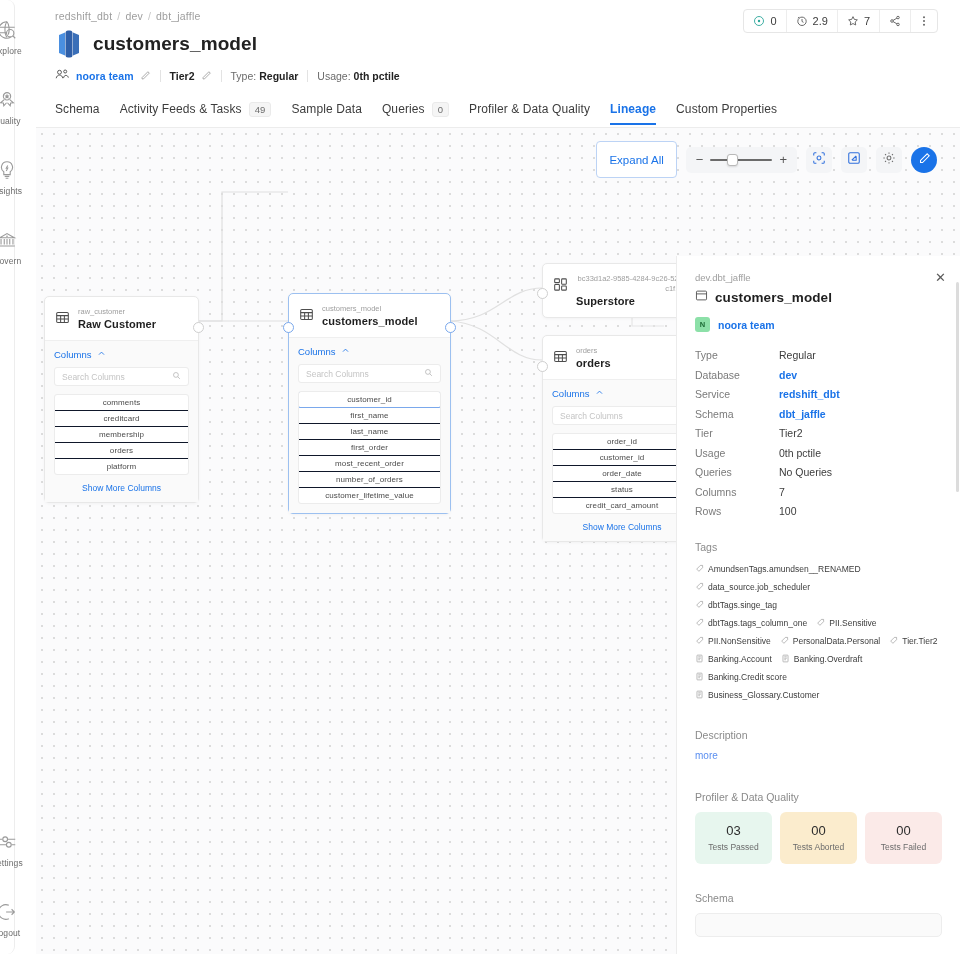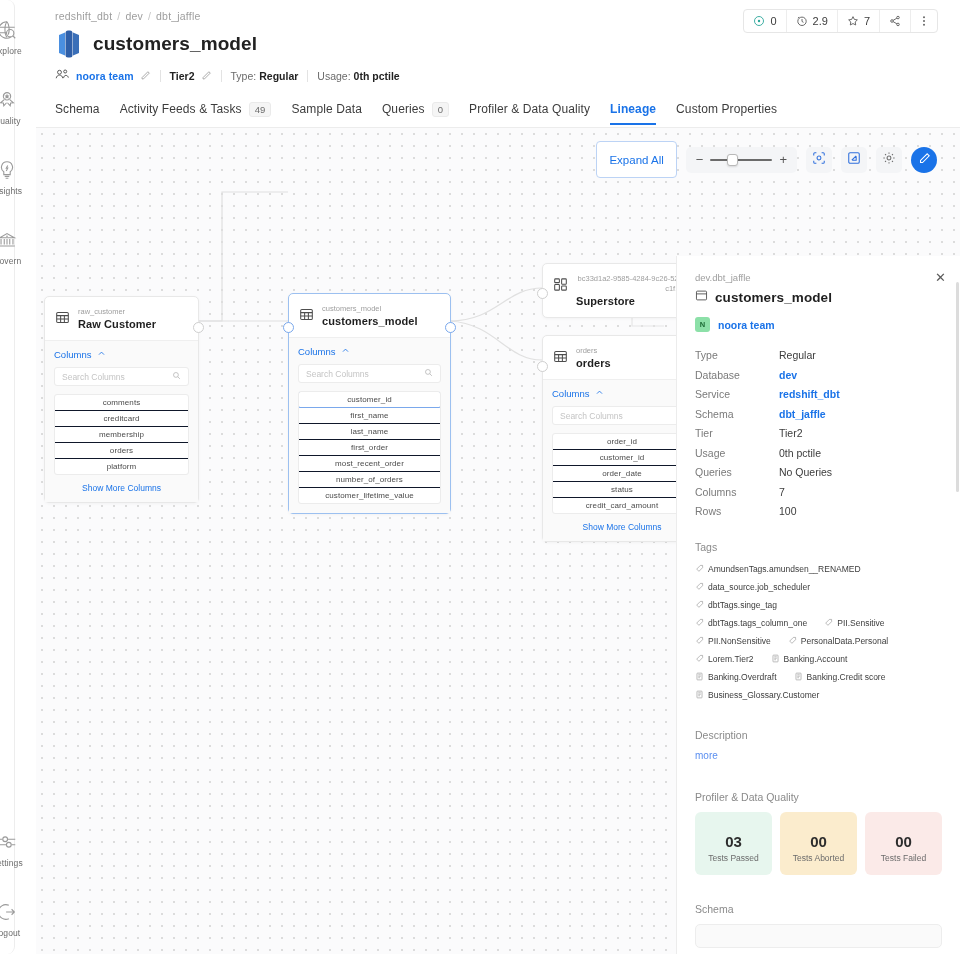--- a/index.html
+++ b/index.html
@@ -123,30 +123,30 @@
               font-size: 7.5px; font-weight: bold; display: flex; align-items: center; justify-content: center; }
   .p-owner-name { font-size: 10.5px; color: #1a73e8; font-weight: bold; }
   .p-close { position: absolute; right: 14px; top: 15px; font-size: 13px; color: #5a5a5a; cursor: pointer; line-height: 1; }
 
   .kv { display: flex; font-size: 10.5px; line-height: 19.5px; }
   .kv .k { width: 84px; color: #7a7a7a; flex: none; }
   .kv .v { color: #3c3c3c; }
   .kv .v.link { color: #1a73e8; font-weight: bold; }
 
   .sec-h { font-size: 10.5px; color: #8a8a8a; margin: 19px 0 9px 0; }
-  .tags { display: flex; flex-wrap: wrap; gap: 4px 17px; }
+  .tags { display: flex; flex-wrap: wrap; gap: 4px 9px; }
   .tag { display: inline-flex; align-items: center; gap: 4px; font-size: 8.5px; color: #3c3c3c; line-height: 14px; }
   .tag svg { flex: none; color: #9a9a9a; }
 
   .desc { font-size: 10.5px; color: #4b4b4b; line-height: 16px; }
   .more { font-size: 10px; color: #5b8ff0; margin-top: 3px; cursor: pointer; }
 
   .pdq { display: flex; gap: 8px; }
   .pdq-card { flex: 1; border-radius: 6px; padding: 11px 4px 12px 4px; text-align: center; }
-  .pdq-num { font-size: 15px; font-weight: bold; color: #2d2d2d; line-height: 16px; margin-top: 11px; }
+  .pdq-num { font-size: 13px; font-weight: normal; color: #2d2d2d; line-height: 16px; }
   .pdq-lab { font-size: 8.5px; color: #6b6b6b; margin-top: 3px; }
 
   .schema-card { border: 1px solid #ededed; background: #fafafa; border-radius: 5px; padding: 11px 12px; }
 
   .p-scroll { position: absolute; right: 1px; top: 26px; width: 3px; height: 210px; background: #dcdcdc; border-radius: 2px; }
 </style>
 </head>
 <body>
 
 <div class="rail">
@@ -652,21 +652,21 @@
           <span class="tag">
             <svg width="9" height="9" viewBox="0 0 16 16" fill="none" stroke="currentColor" stroke-width="1.2">
                 <path d="M9.5 2.5h4v4L7 13 3 9z"></path>
               </svg>
             <span>PersonalData.Personal</span>
           </span>
           <span class="tag">
             <svg width="9" height="9" viewBox="0 0 16 16" fill="none" stroke="currentColor" stroke-width="1.2">
                 <path d="M9.5 2.5h4v4L7 13 3 9z"></path>
               </svg>
-            <span>Lorem.Tier2</span>
+            <span>Tier.Tier2</span>
           </span>
           <span class="tag">
             <svg width="9" height="9" viewBox="0 0 16 16" fill="none" stroke="currentColor" stroke-width="1.2">
                 <rect x="3.5" y="2" width="9" height="12" rx="1"></rect>
                 <path d="M5.8 5h4.4M5.8 7.6h4.4M5.8 10.2h3"></path>
               </svg>
             <span>Banking.Account</span>
           </span>
           <span class="tag">
             <svg width="9" height="9" viewBox="0 0 16 16" fill="none" stroke="currentColor" stroke-width="1.2">

